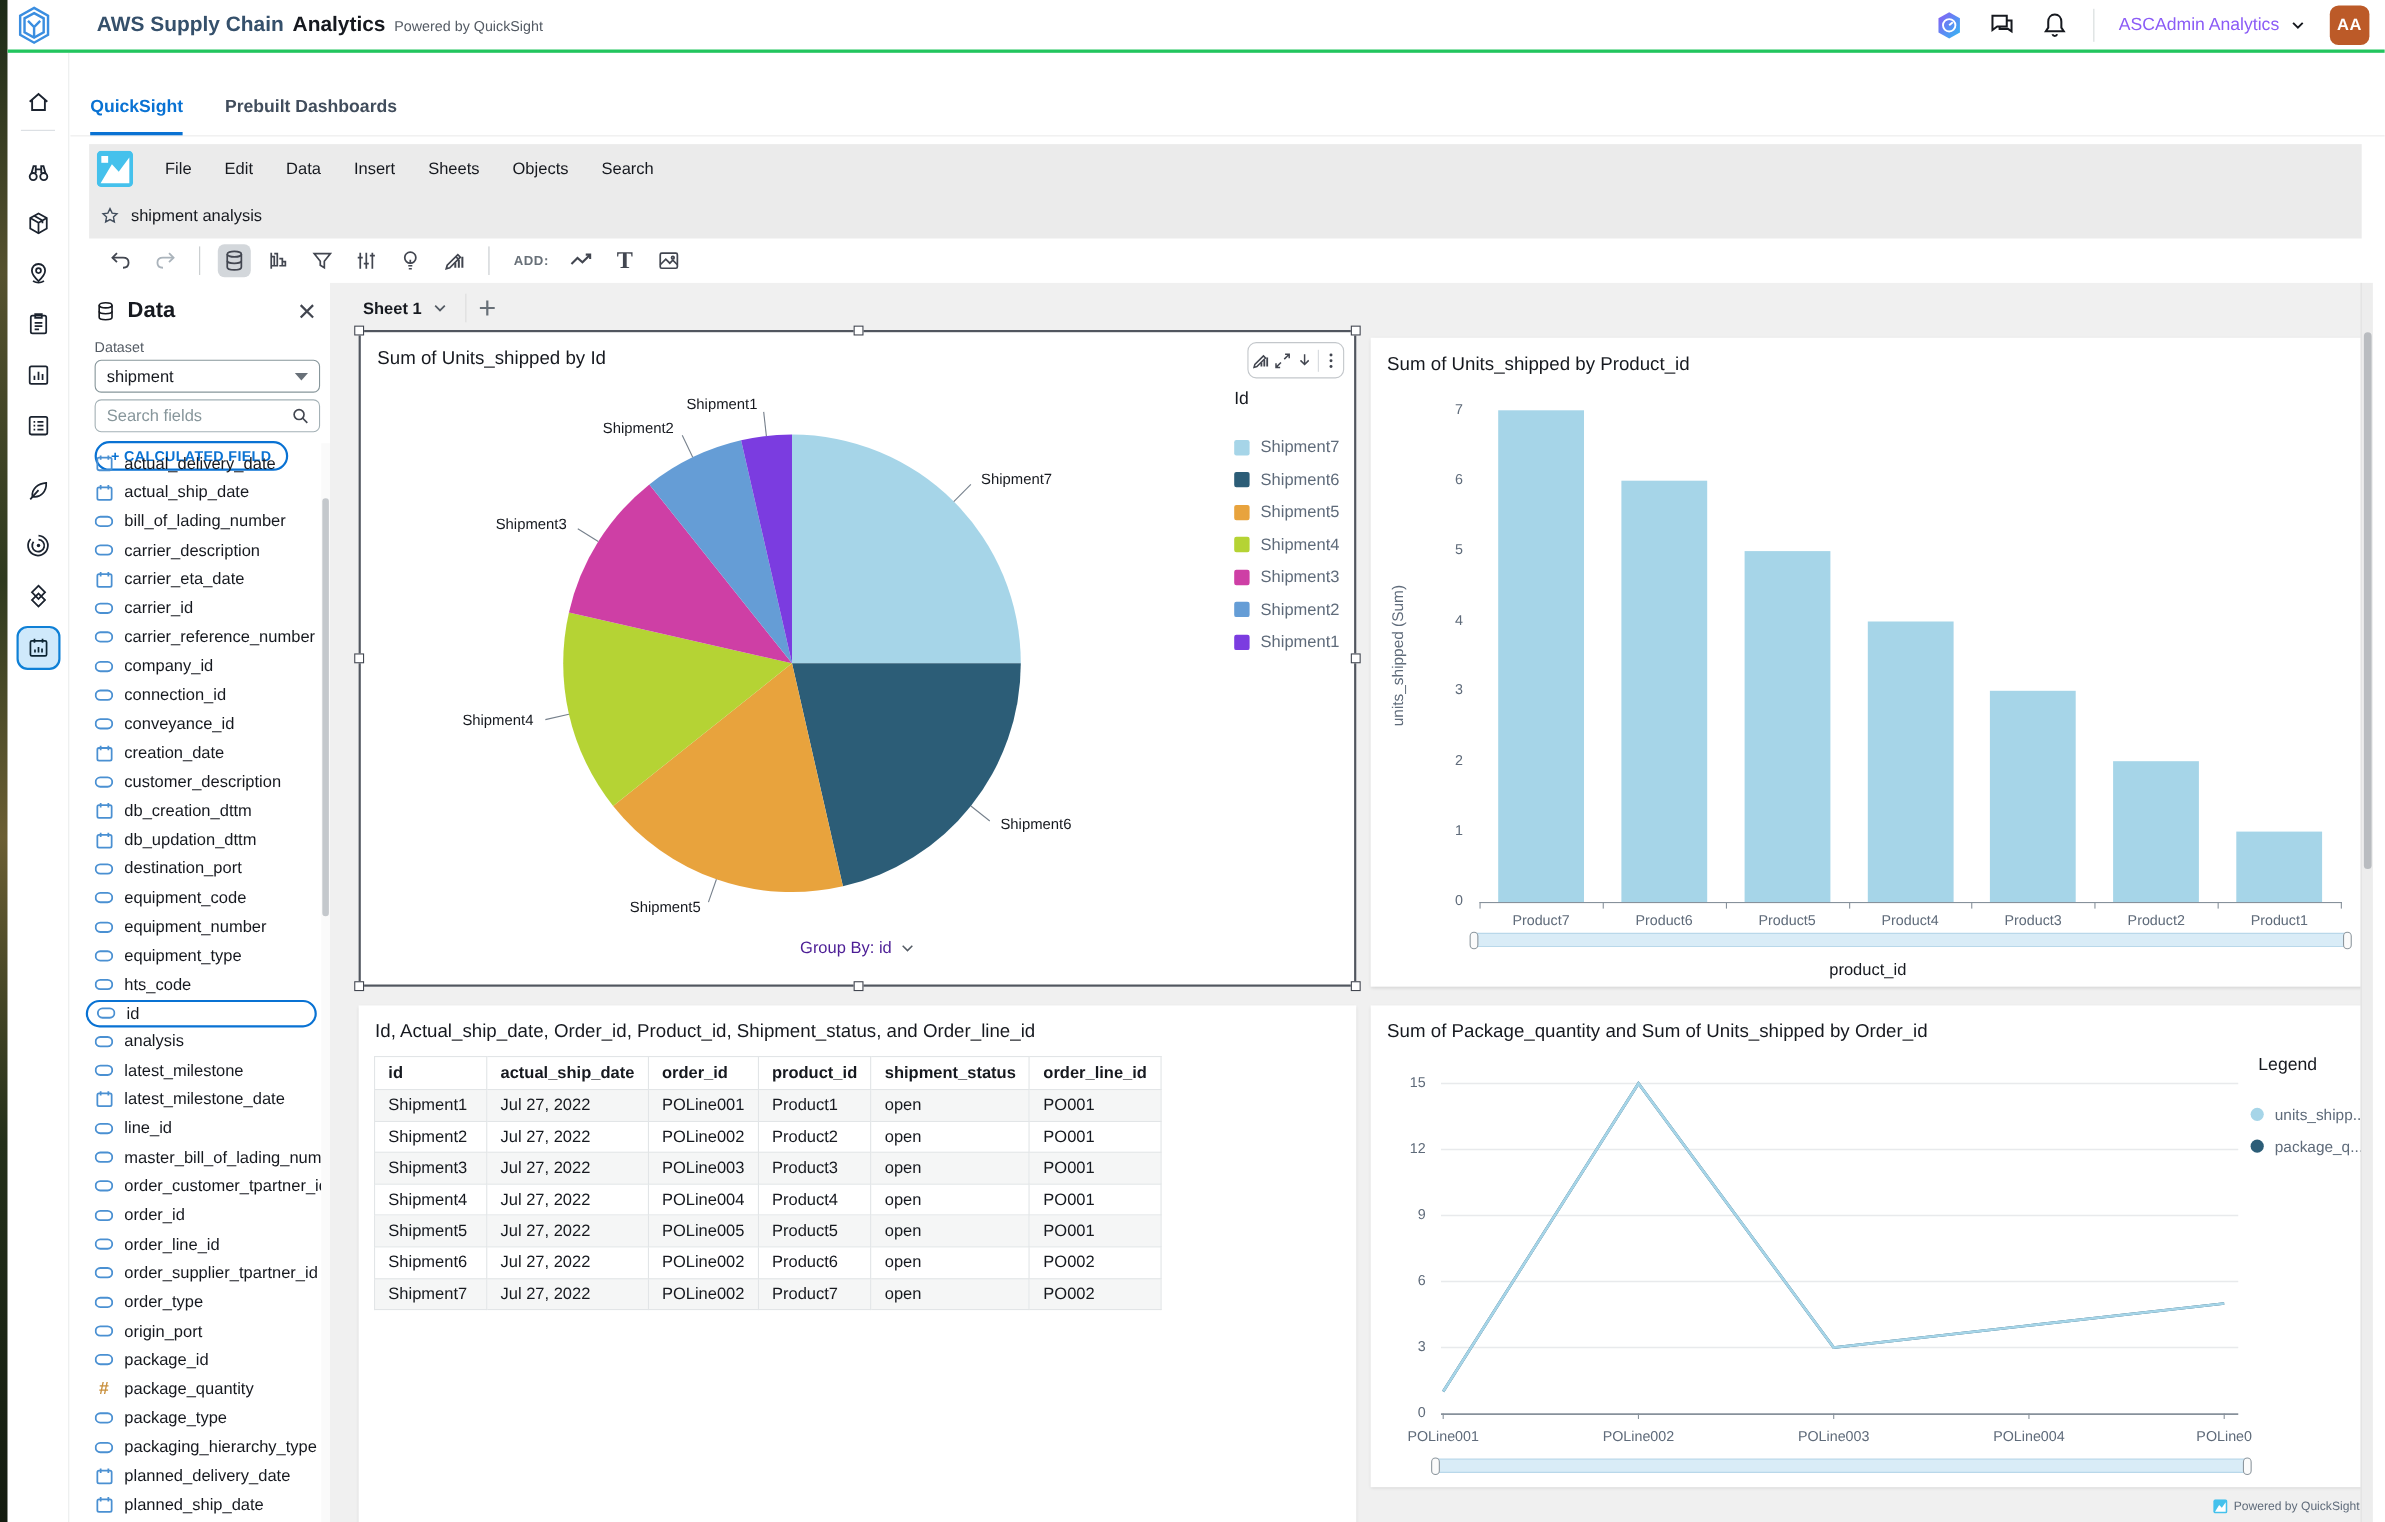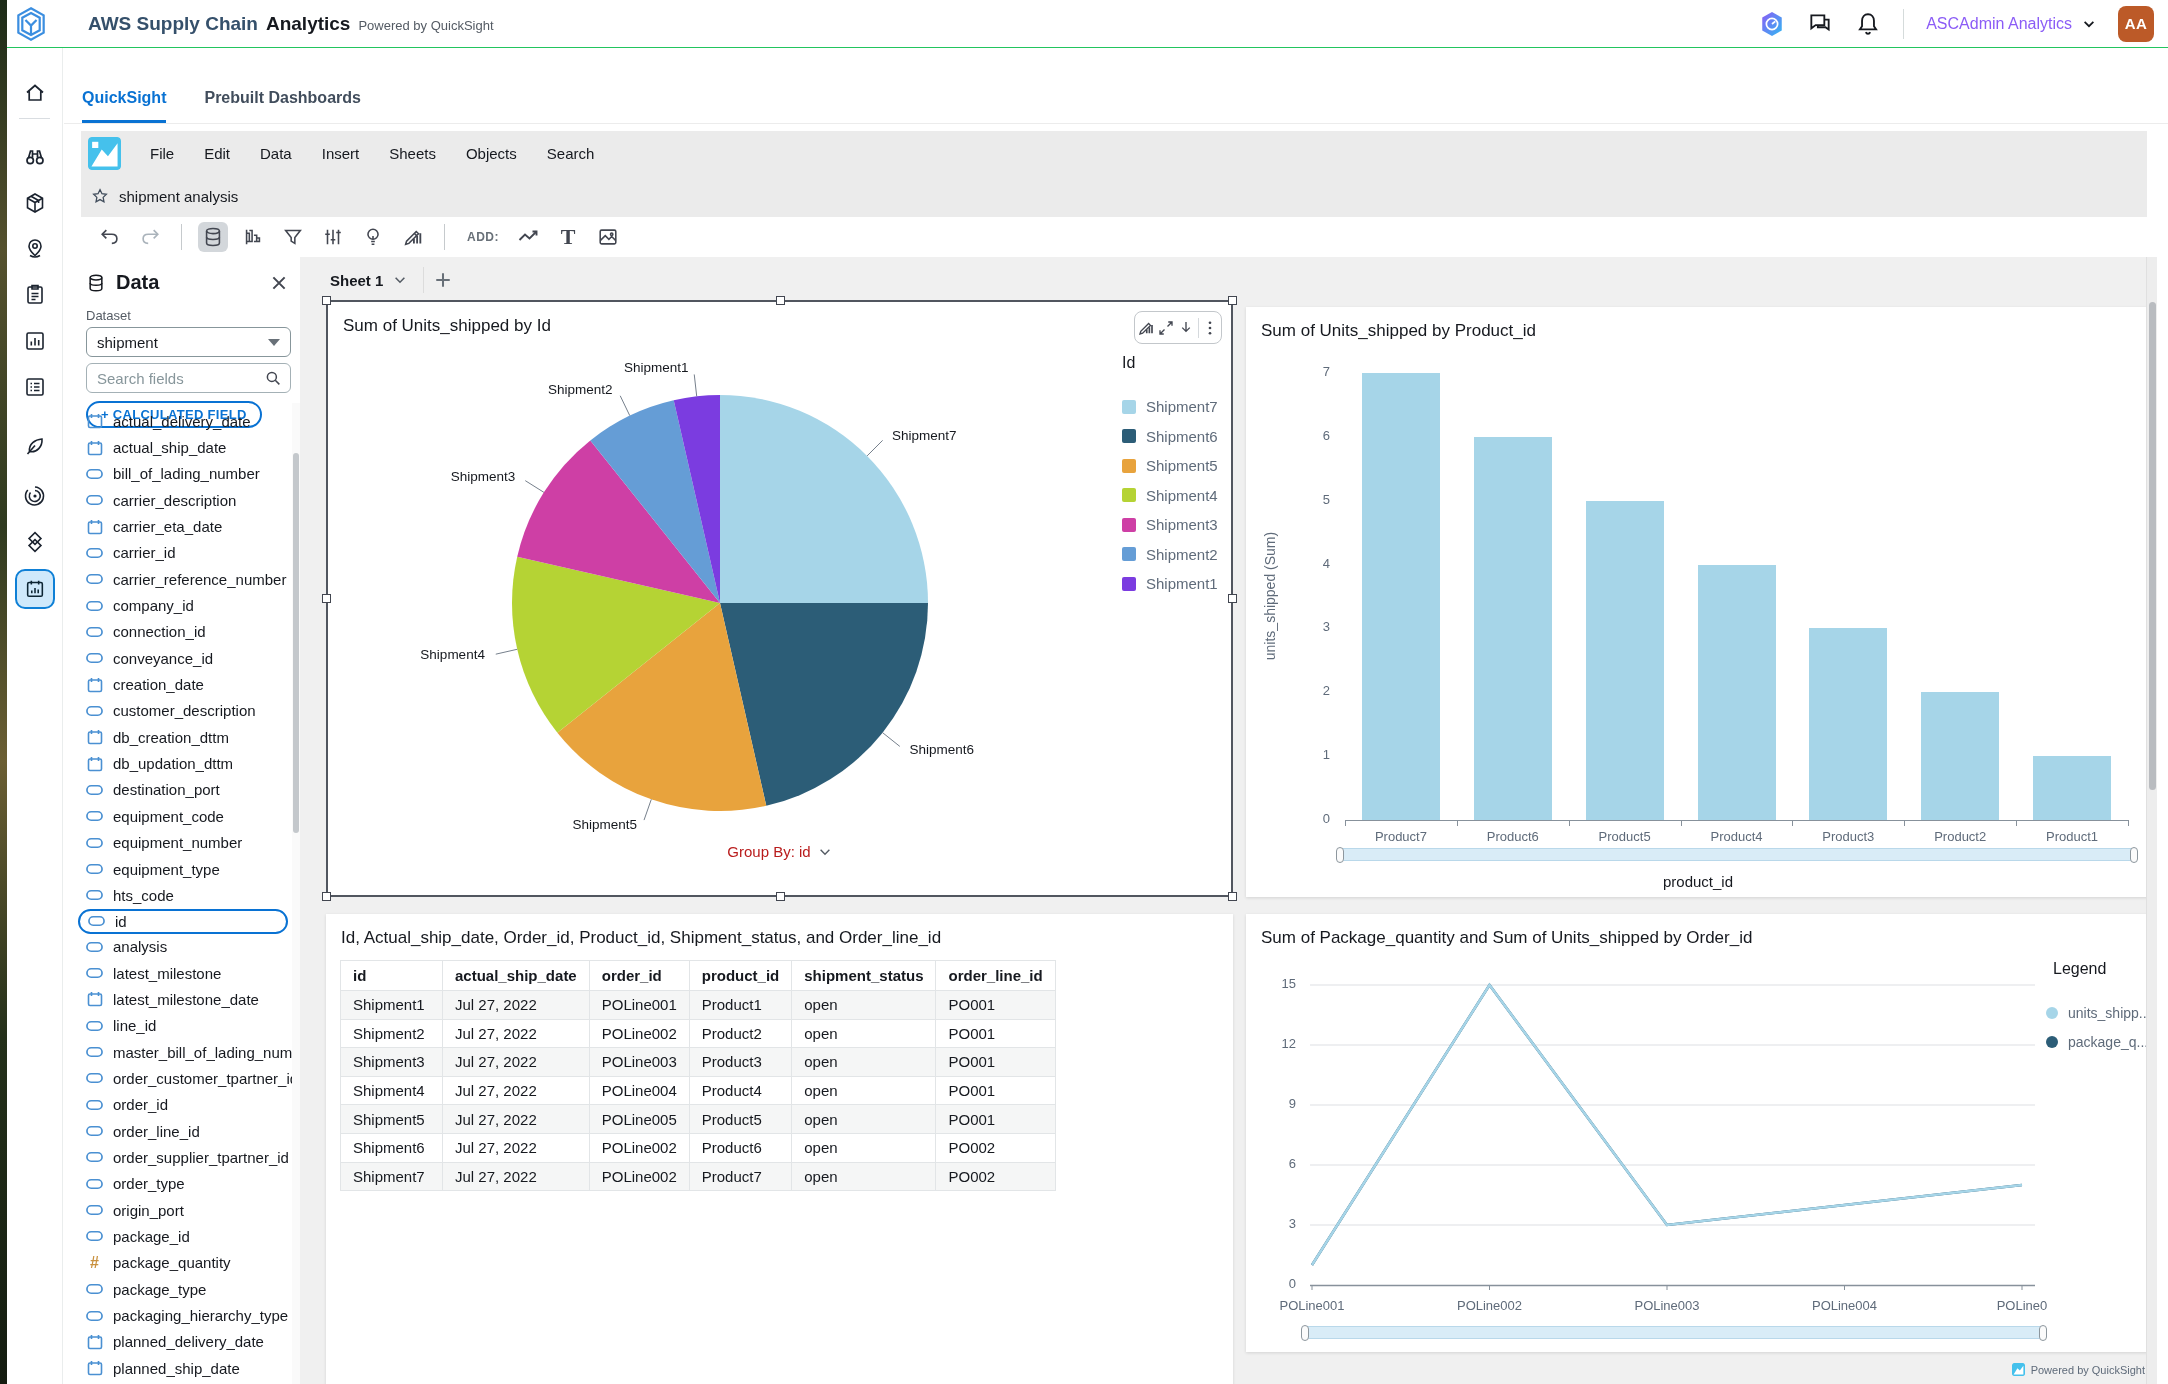--- a/index.html
+++ b/index.html
@@ -13,21 +13,21 @@
   .sidebar { position:absolute; left:7px; top:48px; width:56px; height:1336px; background:#fff;
     border-right:1px solid #eaeded; z-index:5; }
   .side-icon { position:absolute; left:50%; transform:translate(-50%,-50%); width:24px; height:24px; color:#1b232f; }
   .side-divider { position:absolute; left:12px; right:12px; height:1px; background:#d9dde1; }
   .side-selected { position:absolute; left:50%; transform:translate(-50%,-50%); width:40px; height:40px;
     background:#cfe9fb; border:2px solid #0f80d6; border-radius:10px; display:flex; align-items:center; justify-content:center; color:#0c2533; }
   svg { display:block; }
 
   
   .topbar { position:absolute; left:7px; top:0; right:0; height:48px; background:#fff;
-    border-bottom:1px solid #22c55e; display:flex; align-items:center; z-index:6; }
+    border-bottom:3px solid #22c55e; display:flex; align-items:center; z-index:6; }
   .app-logo { width:38px; height:38px; margin-left:5px; }
   .brand { display:flex; align-items:baseline; gap:8px; margin-left:38px; white-space:nowrap; }
   .brand-primary { font-size:19px; font-weight:bold; color:#35506b; }
   .brand-secondary { font-size:19px; font-weight:bold; color:#16191f; }
   .brand-sub { font-size:13px; color:#545b64; }
   .topbar-right { margin-left:auto; display:flex; align-items:center; gap:22px; padding-right:14px; }
   .top-icon { width:26px; height:26px; color:#16191f; }
   .top-divider { width:1px; height:30px; background:#d5dbdb; }
   .account { display:flex; align-items:center; gap:10px; font-size:16px; color:#8b5cf6; }
   .avatar { width:36px; height:36px; border-radius:8px; background:#bc5a28; color:#fff; font-weight:bold;
@@ -109,21 +109,21 @@
   .vt-icon { width:18px; height:18px; color:#424650; cursor:pointer; }
   .vt-sep { width:1px; height:20px; background:#d5d9dd; }
   .legend-title { position:absolute; font-size:16px; color:#16191f; }
   .legend-entries { position:absolute; display:flex; flex-direction:column; }
   .legend-entry { display:flex; align-items:center; gap:10px; height:29.5px; cursor:pointer; }
   .legend-swatch { width:14px; height:14px; border-radius:2px; }
   .legend-label { font-size:15px; color:#5f6b7a; }
   #pie-legend-title { left:794px; top:52px; }
   #pie-legend-entries { left:794px; top:90px; }
   .pie-footer { position:absolute; left:0; width:100%; display:flex; justify-content:center; align-items:center; gap:7px;
-    font-size:15px; color:#b91c1c; }
+    font-size:15px; color:#4c1d95;margin-top:10px; }
   .pf1 { top:541px; } .pf2 { top:566px; }
   .pf-icon { width:16px; height:16px; color:#424650; }
 
   
   #bar-card { left:946px; top:50px; width:904px; height:590px; }
   .ylabel { position:absolute; left:24px; top:289px; transform:translate(-50%,-50%) rotate(-90deg);
     font-size:14px; color:#5f6b7a; white-space:nowrap; }
   .ytick { position:absolute; width:60px; text-align:right; font-size:13px; color:#5f6b7a; }
   #bar-plot { position:absolute; left:99px; top:66px; width:783px; height:447px; }
   .bar { position:absolute; bottom:0; width:78px; cursor:pointer; }

